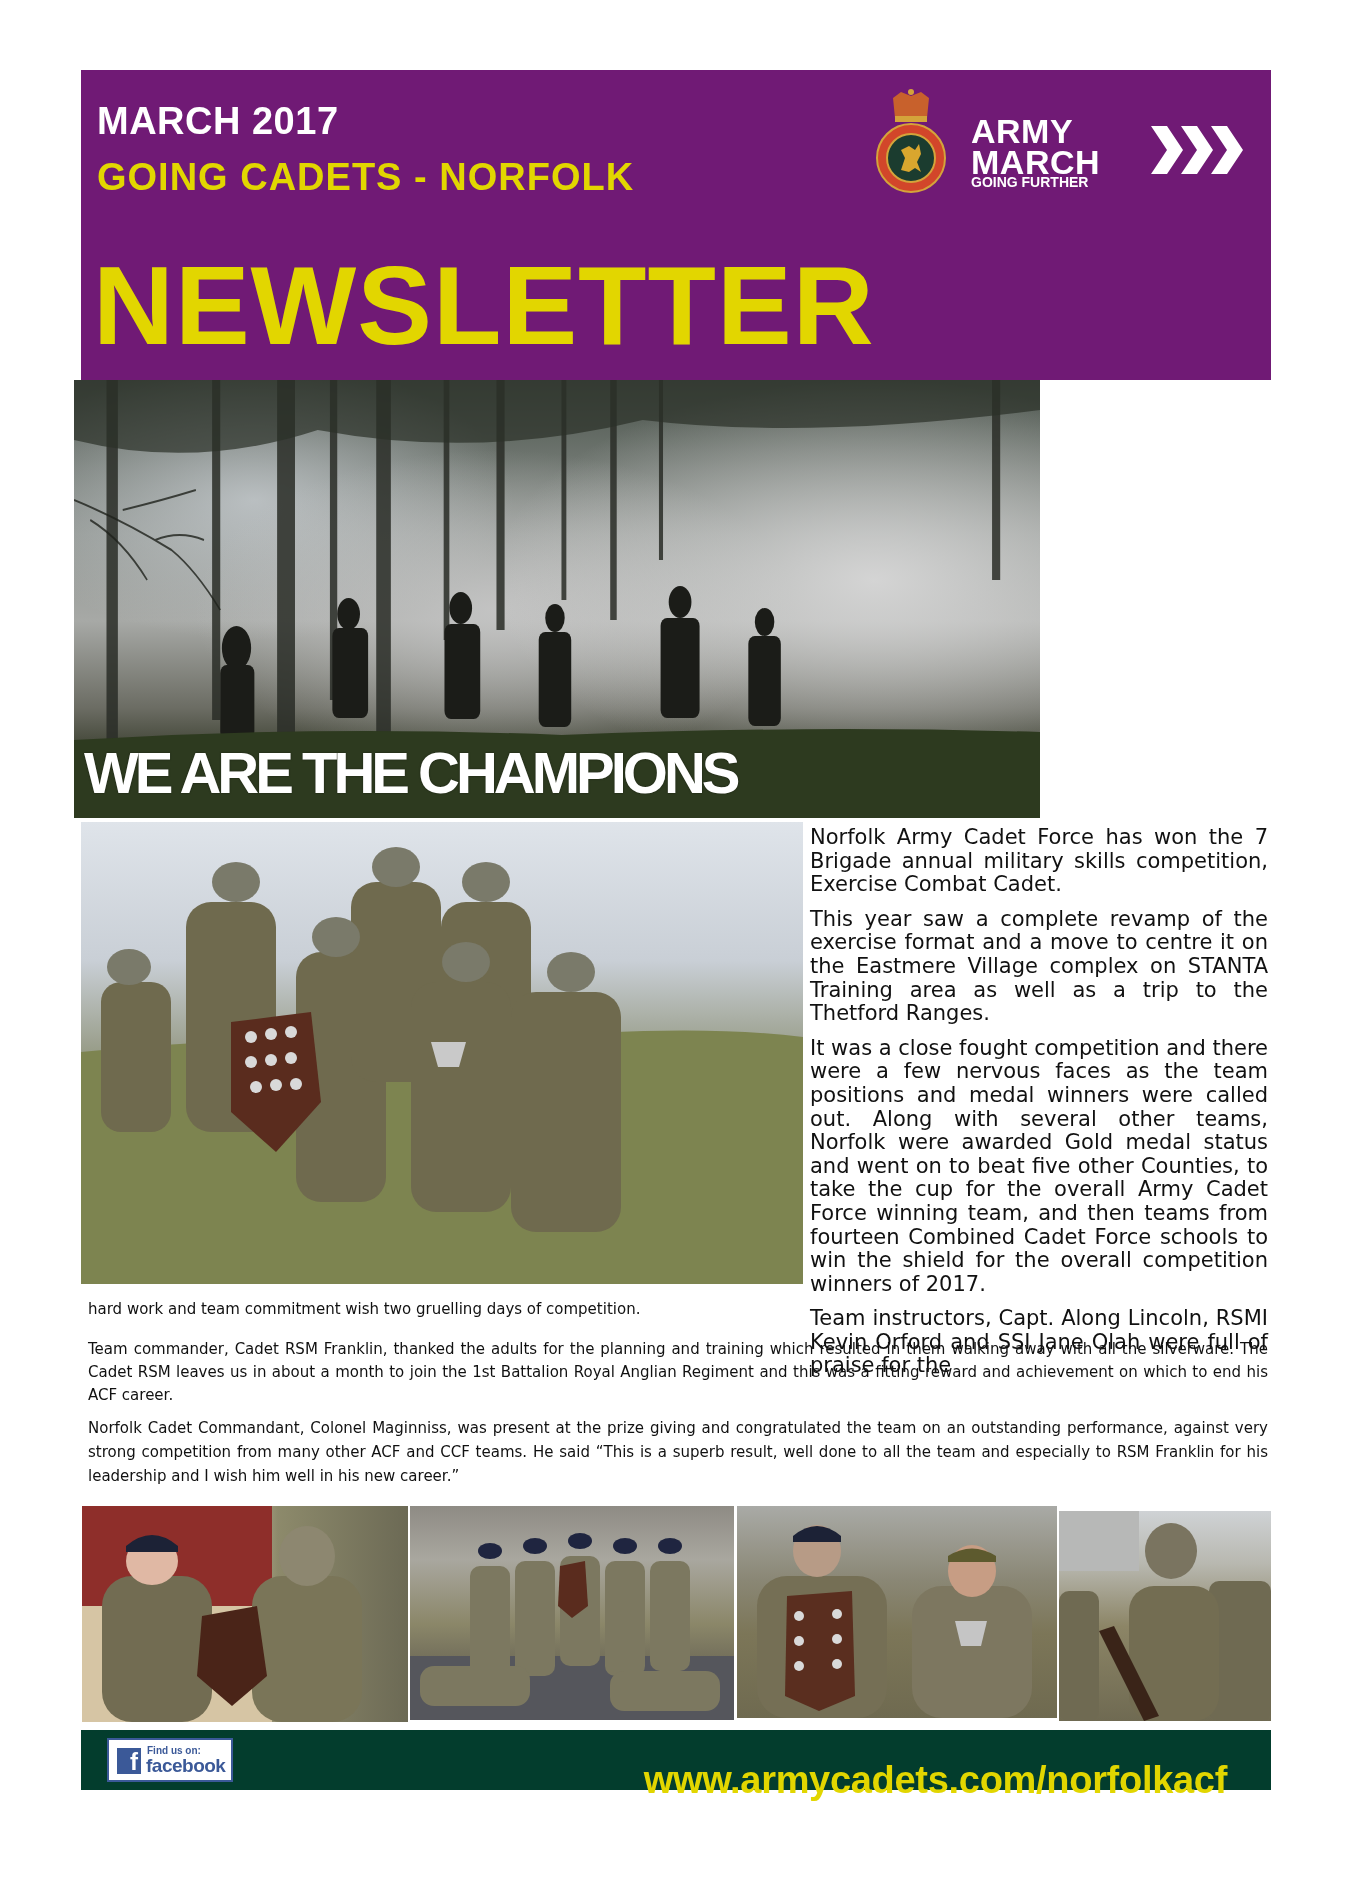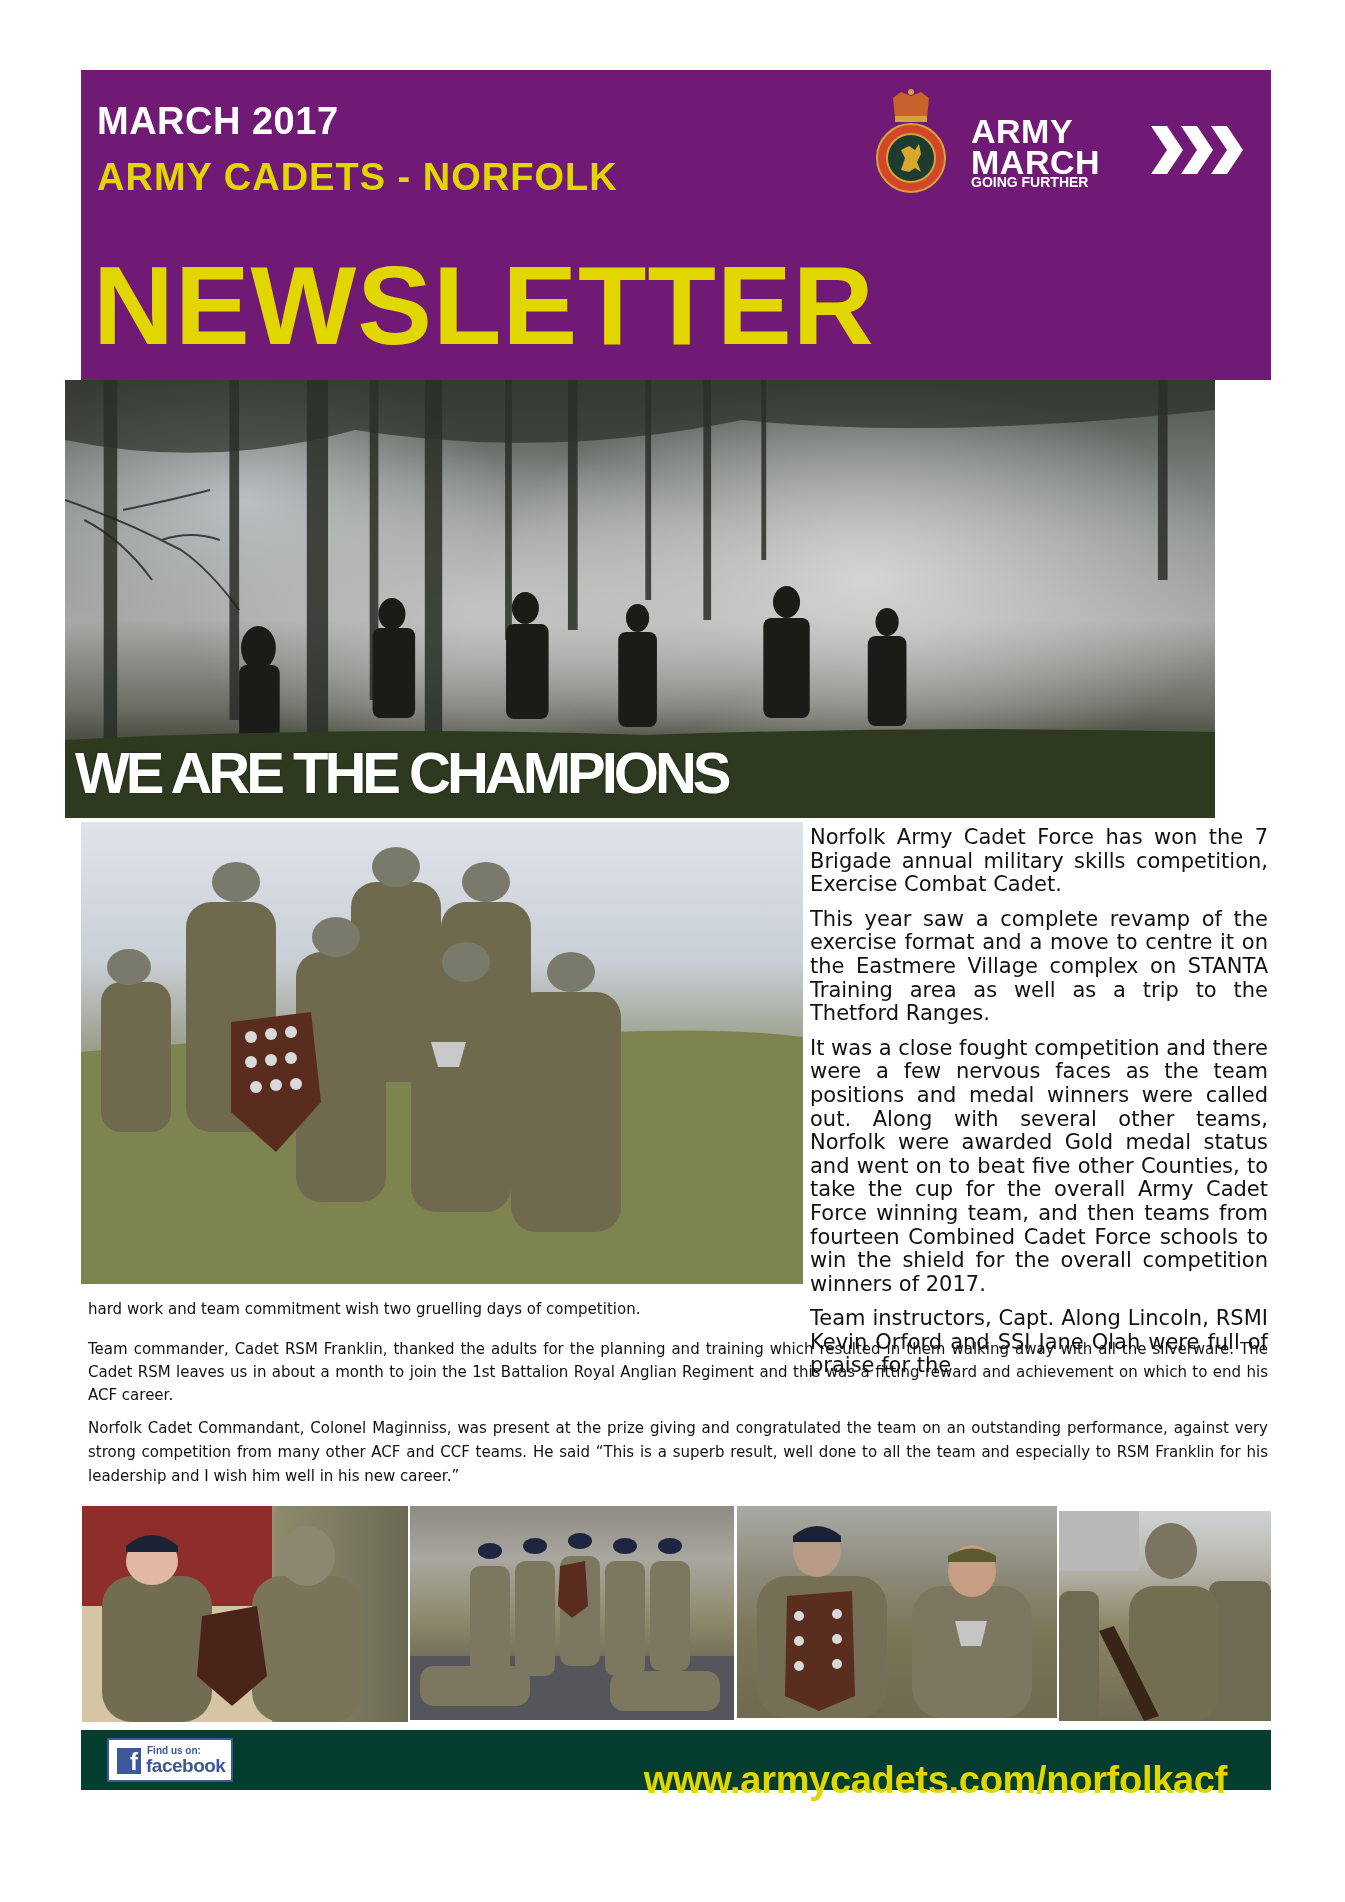--- a/index.html
+++ b/index.html
@@ -30,21 +30,21 @@
       position: absolute; left: 100px; top: 20px; color: #ffffff; font-weight: 700;
       font-size: 34px; line-height: 31px; letter-spacing: 0.5px; margin-top: 8px;
     }
     .logo .tagline {
       position: absolute; left: 100px; top: 86px; color: #ffffff; font-weight: 700; font-size: 14px;
     }
     .logo .chevrons { position: absolute; left: 280px; top: 38px; width: 95px; height: 48px; }
 
     
     .hero {
-      position: absolute; left: 65px; top: 380px; width: 1150px; height: 438px; overflow: hidden;
+      position: absolute; left: 74px; top: 380px; width: 966px; height: 438px; overflow: hidden;
       background:
         radial-gradient(ellipse 380px 200px at 800px 200px, rgba(215,215,215,0.95), rgba(180,180,180,0.0) 100%),
         radial-gradient(ellipse 300px 160px at 420px 230px, rgba(200,200,200,0.85), rgba(160,160,160,0) 100%),
         radial-gradient(ellipse 260px 140px at 180px 120px, rgba(210,215,220,0.7), rgba(0,0,0,0) 100%),
         linear-gradient(180deg, #4b544c 0%, #8f9490 35%, #a7a9a6 55%, #6b6c63 75%, #2f3423 88%, #27301c 100%);
     }
     .hero .trees { position: absolute; left: 0; top: 0; width: 100%; height: 100%; }
     .hero .headline {
       position: absolute; left: 10px; bottom: 12px;
       font-weight: 700; font-size: 58px; color: #ffffff; letter-spacing: -4px;
@@ -101,21 +101,21 @@
     .footer .url {
       position: absolute; right: 44px; top: 29px;
       font-weight: 700; font-size: 38px; color: #e2d600; letter-spacing: -0.3px;
     }
   </style>
 </head>
 <body>
 
 <div class="masthead">
   <div class="date">MARCH 2017</div>
-  <div class="org">ARMY CADETS - NORFOLK</div>
+  <div class="org">GOING CADETS - NORFOLK</div>
   <div class="title">NEWSLETTER</div>
 
   <div class="logo">
     <svg class="badge" viewBox="0 0 80 110">
 
       <path d="M22 10 L30 4 L40 8 L50 4 L58 10 L56 30 L24 30 Z" fill="#c8612c"></path>
       <circle cx="40" cy="4" r="3" fill="#d4a43a"></circle>
       <rect x="24" y="28" width="32" height="6" fill="#d4a43a"></rect>
 
       <circle cx="40" cy="70" r="34" fill="#d2462a"></circle>

